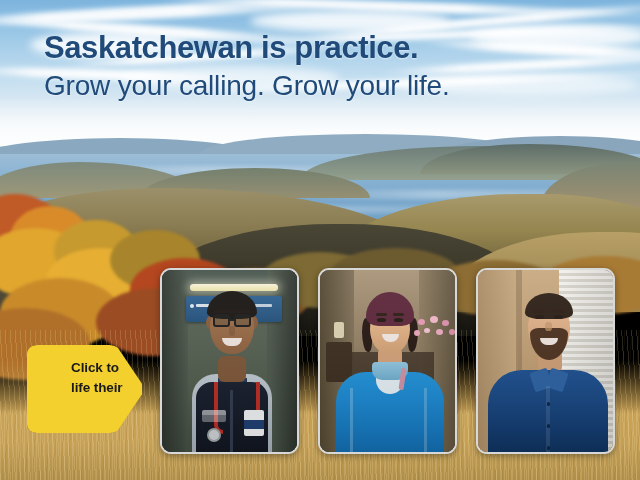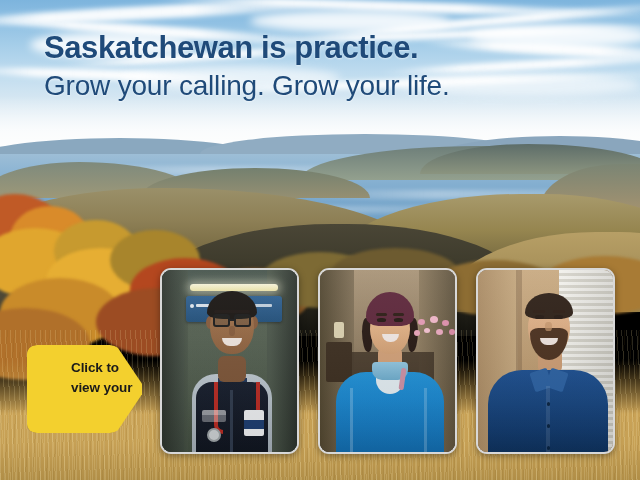--- a/index.html
+++ b/index.html
@@ -322,21 +322,21 @@
     "></div>
     <div class="grass-tex" style="height:70px; opacity:.45;
       background:repeating-linear-gradient(90deg, rgba(255,246,205,.35) 0px, rgba(255,246,205,.35) 1px, rgba(0,0,0,0) 1px, rgba(0,0,0,0) 4px);
     "></div>
   </div>
 
   <div class="callout">
     <div class="callout-shape"></div>
     <div class="callout-text">
       <div>Click to</div>
-      <div>view your</div>
+      <div>life their</div>
     </div>
   </div>
 
   <div class="cards">
 
     <div class="card">
       <div class="photo">
         <div class="lay c1-bg"></div>
         <div class="lay c1-door"></div>
         <div class="lay c1-wallL"></div>

